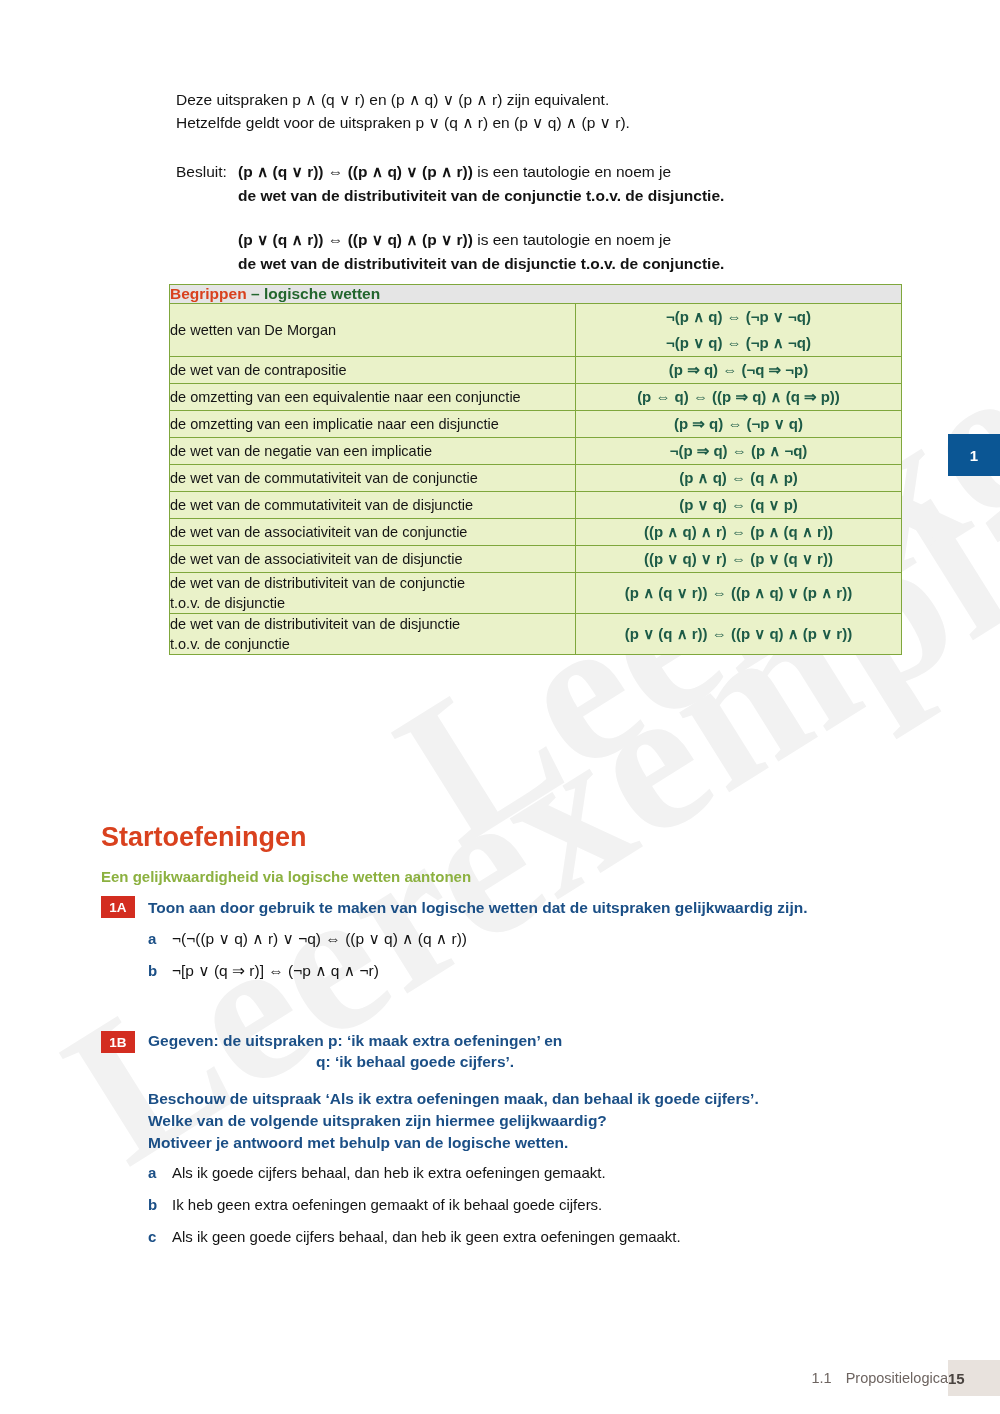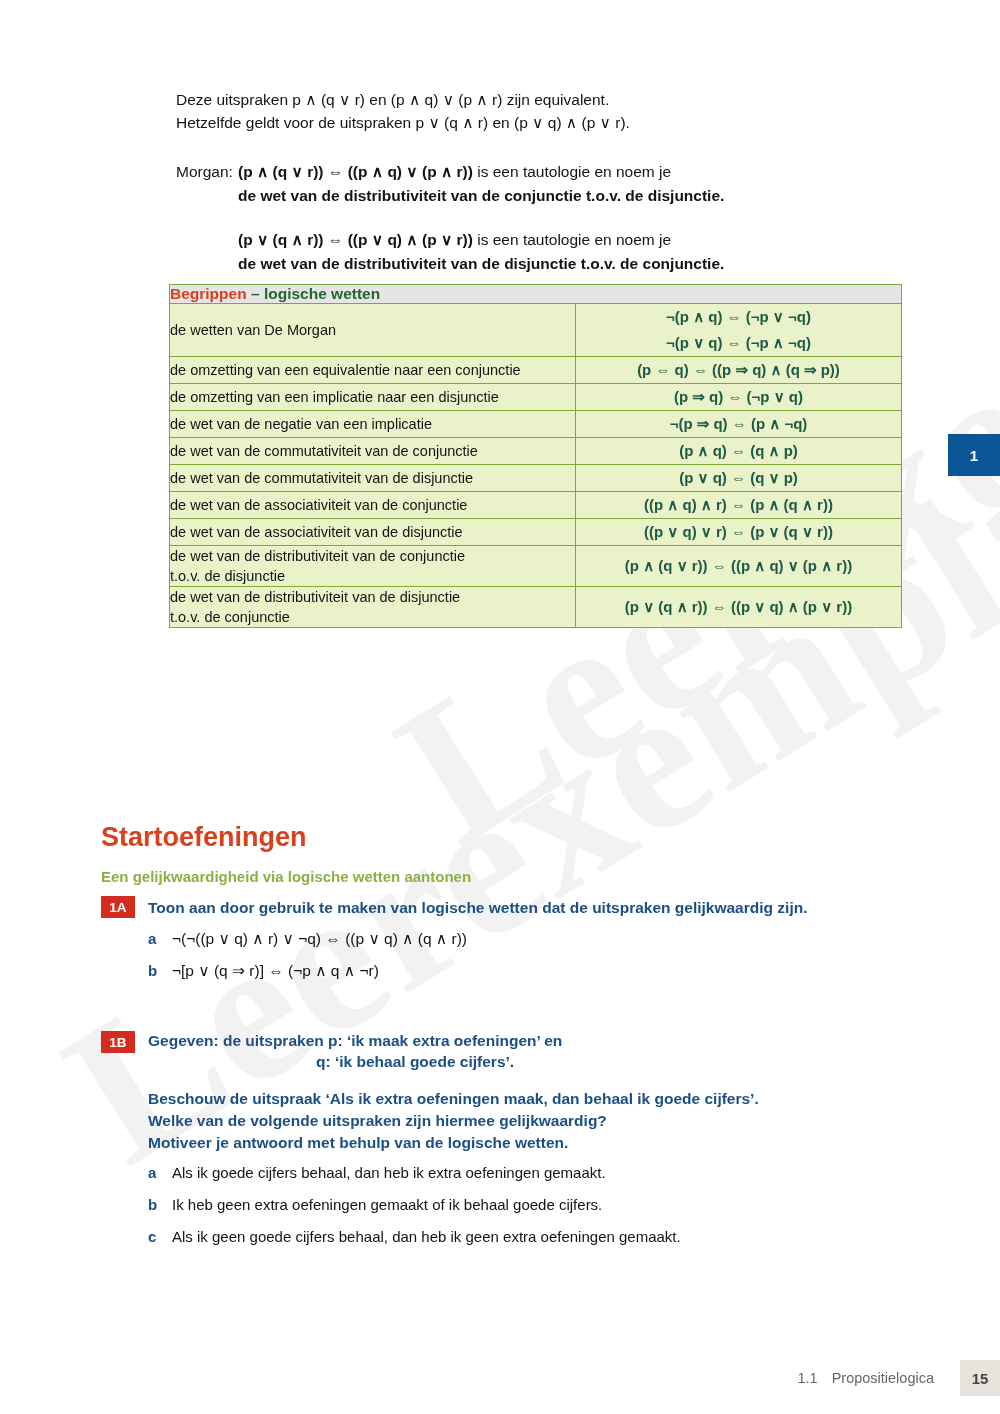--- a/index.html
+++ b/index.html
@@ -260,28 +260,27 @@
     display: flex;
     align-items: stretch;
     height: 36px;
   }
   #footer-section {
     display: flex;
     align-items: center;
     gap: 14px;
     font-size: 14.5px;
     color: #6d6460;
-    padding-right: 26px;
+    padding-right: 0;
   }
   #footer-pagebox {
-    width: 40px;
+    width: 52px;
     background: #e8e2dd;
     display: flex;
     align-items: center;
-    justify-content: center;
     font-size: 15px;
     font-weight: 700;
     color: #4a4440;
   }
 </style>
 </head>
 <body>
 
 <div id="watermark-layer">
   <div class="wm-text wm-a">Leerexemplaar</div>
@@ -292,21 +291,21 @@
 
   <div id="chapter-tab">
     <span>1</span>
   </div>
 
   <div id="intro">
     <div class="intro-line">Deze uitspraken p ∧ (q ∨ r) en (p ∧ q) ∨ (p ∧ r) zijn equivalent.</div>
     <div class="intro-line">Hetzelfde geldt voor de uitspraken p ∨ (q ∧ r) en (p ∨ q) ∧ (p ∨ r).</div>
 
     <div id="besluit-block">
-      <div id="besluit-label">Morgan:</div>
+      <div id="besluit-label">Besluit:</div>
       <div id="besluit-body">
 
         <div class="besluit-item">
           <div class="besluit-formula-line">
             <span class="f">(p ∧ (q ∨ r))</span>
             <span class="f">⇔</span>
             <span class="f">((p ∧ q) ∨ (p ∧ r))</span>
             <span>is een tautologie en noem je</span>
           </div>
           <div class="bold-law">de wet van de distributiviteit van de conjunctie t.o.v. de disjunctie.</div>
@@ -337,20 +336,26 @@
 
 
       <tr>
         <td class="cell-name">de wetten van De Morgan</td>
         <td class="cell-formula">
           <span class="sub">¬(p ∧ q) ⇔ (¬p ∨ ¬q)</span>
           <span class="sub">¬(p ∨ q) ⇔ (¬p ∧ ¬q)</span>
         </td>
       </tr>
 
+      <tr>
+        <td class="cell-name">de wet van de contrapositie</td>
+        <td class="cell-formula">
+          <span class="sub">(p ⇒ q) ⇔ (¬q ⇒ ¬p)</span>
+        </td>
+      </tr>
 
       <tr>
         <td class="cell-name">de omzetting van een equivalentie naar een conjunctie</td>
         <td class="cell-formula">
           <span class="sub">(p ⇔ q) ⇔ ((p ⇒ q) ∧ (q ⇒ p))</span>
         </td>
       </tr>
 
       <tr>
         <td class="cell-name">de omzetting van een implicatie naar een disjunctie</td>

